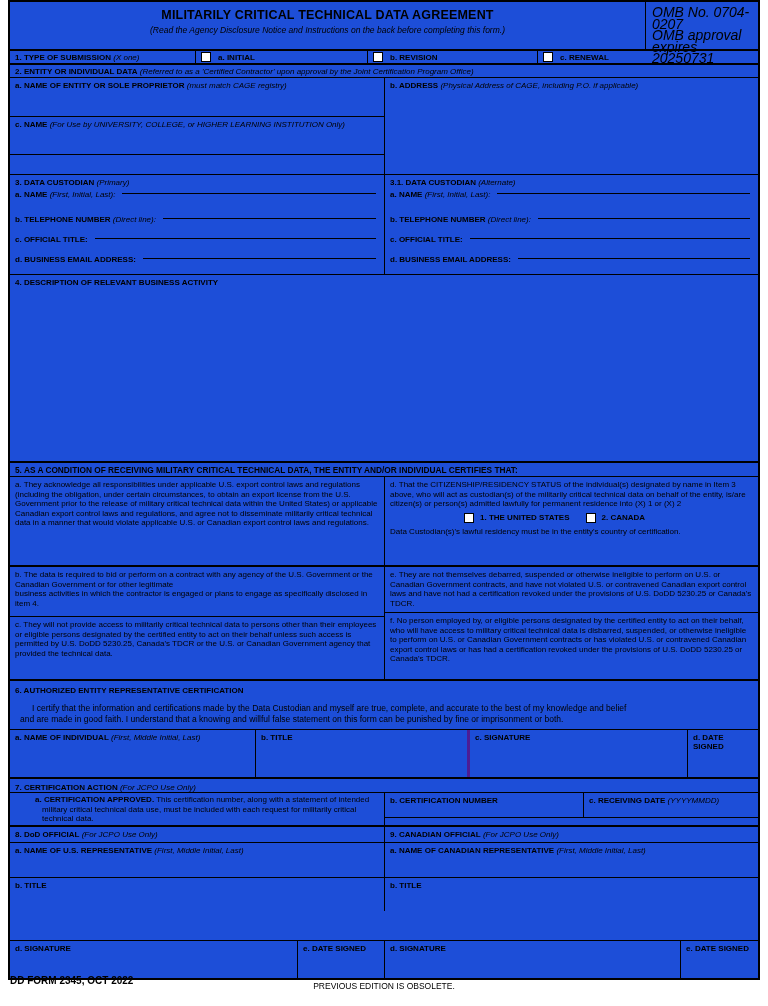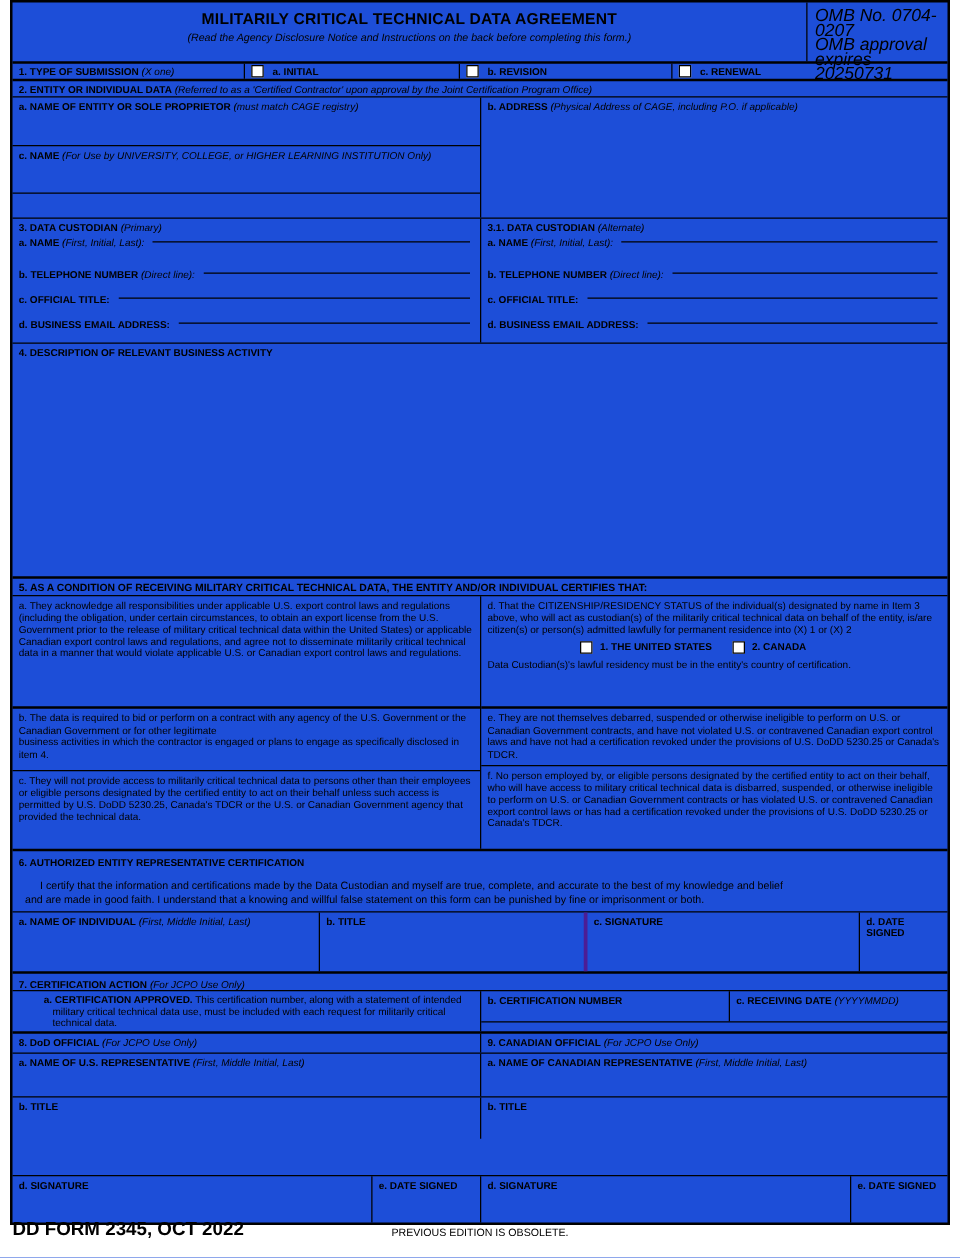--- a/index.html
+++ b/index.html
@@ -107,21 +107,21 @@
   .s89h .hcell { display: flex; align-items: center; height: 100%; padding-left: 5px; }
   .r89 { display: flex; border-top: 1px solid #000; }
   .rname { height: 35px; } .rtitle { height: 34px; } .rsig { height: 38px; margin-top: 29px; }
   .halfL { width: 375px; border-right: 1px solid #000; display: flex; }
   .halfR { flex: 1; display: flex; }
   .sigL { width: 287px; } .dateL { flex: 1; border-left: 1px solid #000; }
   .sigR { width: 295px; } .dateR { flex: 1; border-left: 1px solid #000; }
 
   
   .footer { position: absolute; top: 975px; left: 8px; width: 752px; height: 20px; }
-  .footer-form { position: absolute; left: 2px; top: 0; font-size: 15px; font-weight: bold; }
+  .footer-form { position: absolute; left: 2px; top: 0; font-size: 10px; font-weight: bold; }
   .footer-note { position: absolute; left: 50%; transform: translateX(-50%); top: 6px;
                  font-size: 8.5px; }
 </style>
 </head>
 <body>
 
 <div class="form">
 
   <div class="title-row">
     <div class="title-center">

